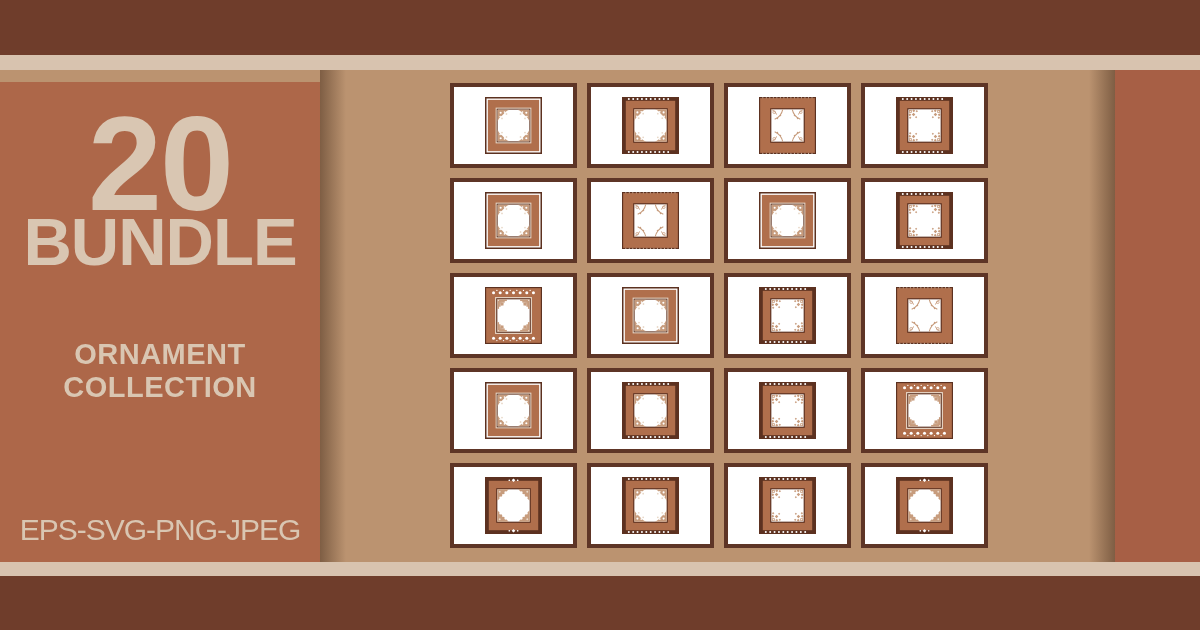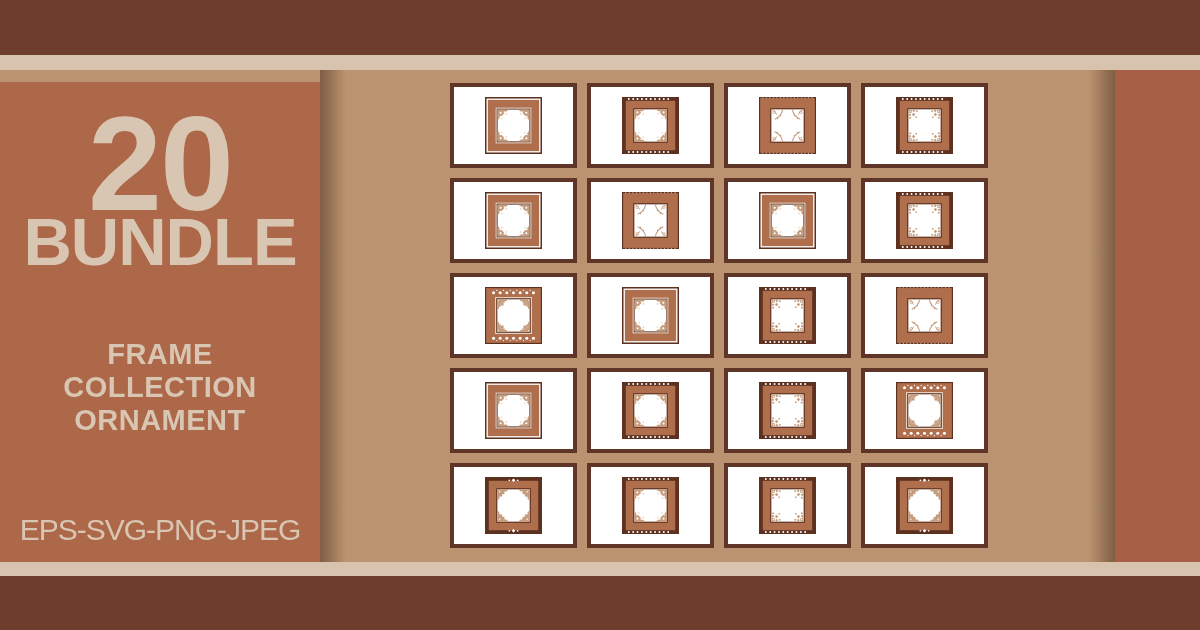--- a/index.html
+++ b/index.html
@@ -63,23 +63,22 @@
 
 <div class="poster">
   <div class="bar bar-top"></div>
   <div class="stripe stripe-top"></div>
 
   <div class="content">
     <div class="left-panel">
       <div class="count">20</div>
       <div class="count-label">BUNDLE</div>
       <div class="title">
-        <div>FRAME</div>
+        <div>ORNAMENT</div>
         <div>COLLECTION</div>
-        <div>ORNAMENT</div>
       </div>
       <div class="formats">EPS-SVG-PNG-JPEG</div>
     </div>
 
     <div class="grid-area">
         <div class="card" style="left: 130px; top: 13px;">
           <svg viewBox="0 0 60 60" xmlns="http://www.w3.org/2000/svg">
             <rect x="0" y="0" width="60" height="60" fill="#5c3120"></rect>
             <rect x="1.6" y="1.6" width="56.8" height="56.8" fill="#ffffff"></rect>
             <rect x="3" y="3" width="54" height="54" fill="#b06f4c"></rect>

